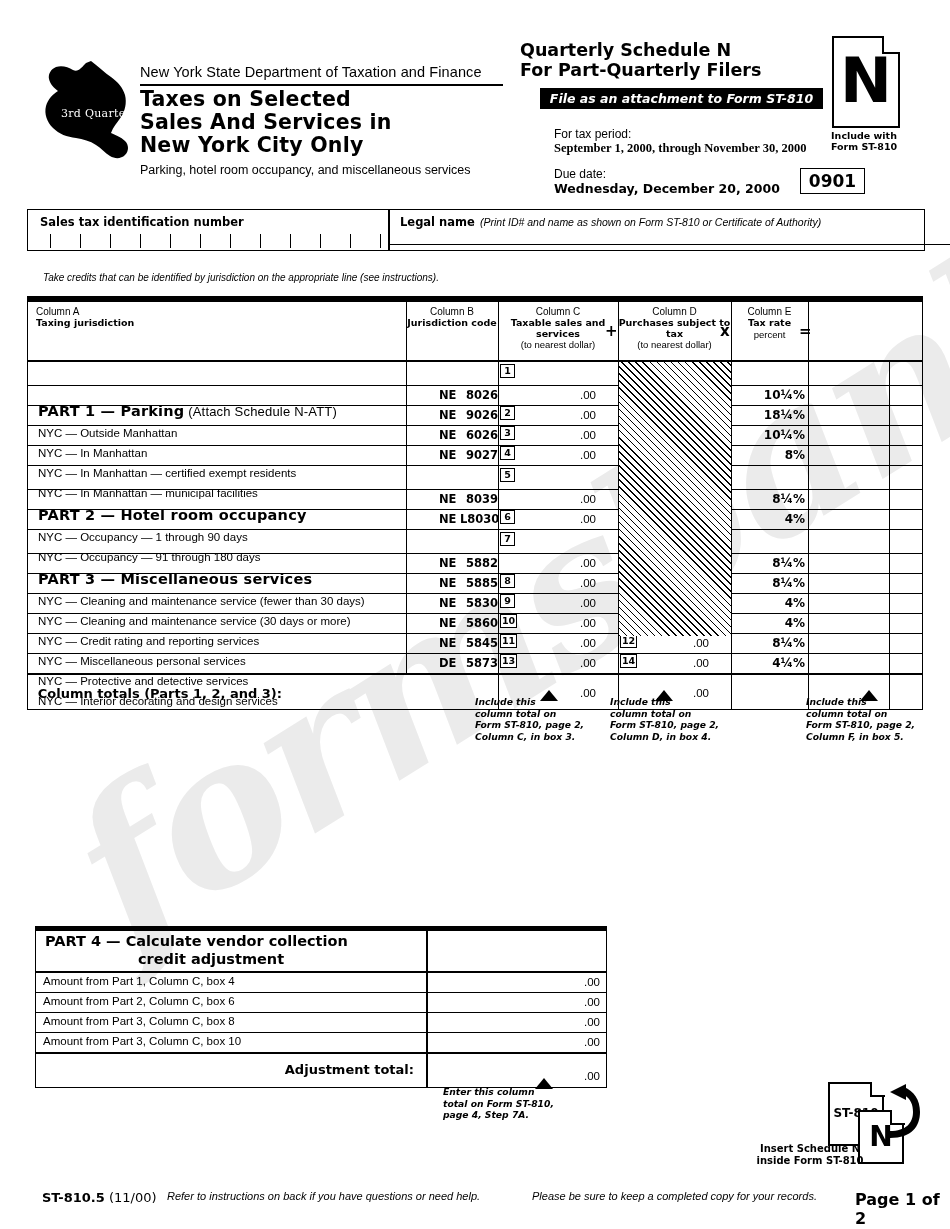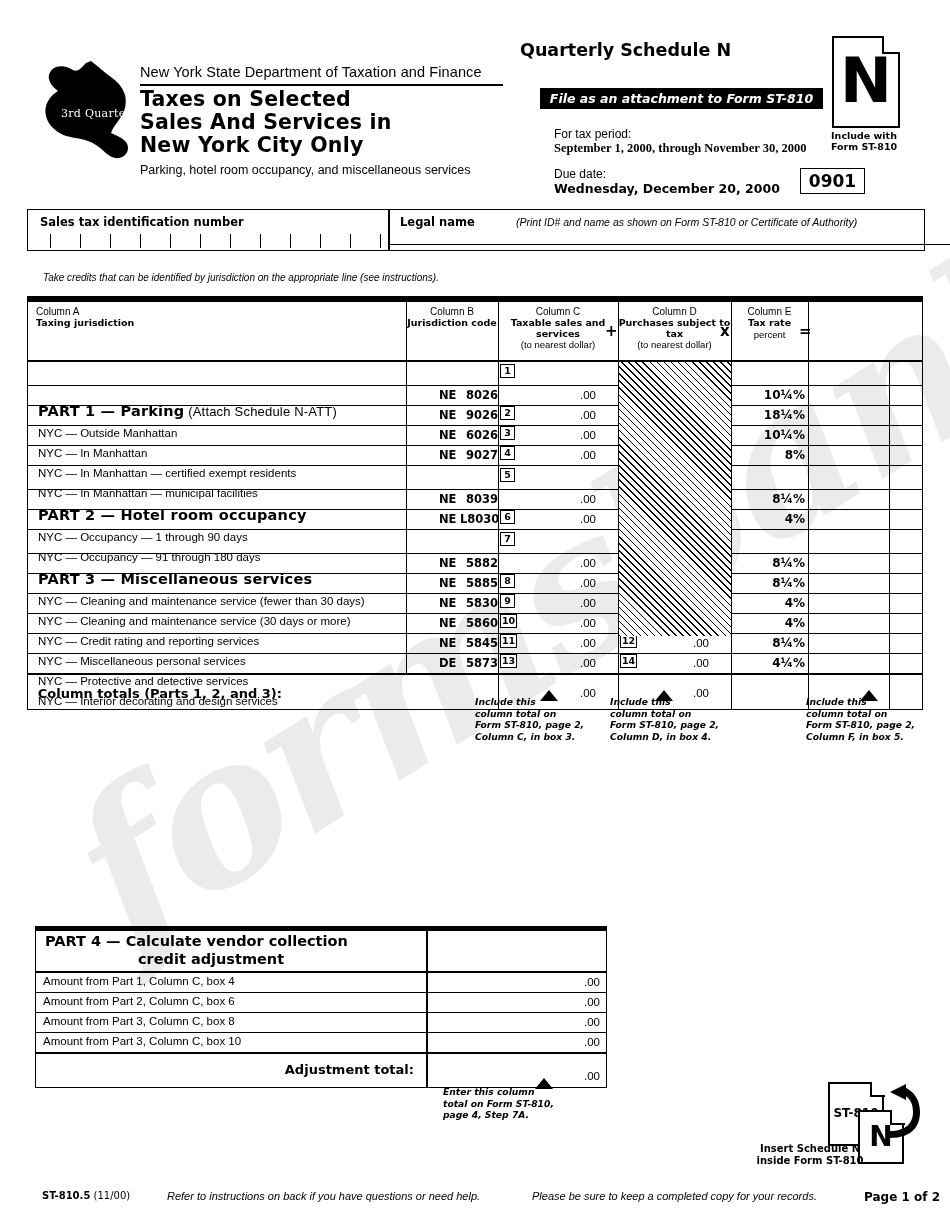--- a/index.html
+++ b/index.html
@@ -63,21 +63,21 @@
 
   
   .idbox{position:absolute;left:27px;top:209px;width:896px;height:40px;border:1.5px solid #000;}
   .idbox .vdiv{position:absolute;left:360px;top:0;width:1.5px;height:40px;background:#000;}
   .idlbl{position:absolute;left:12px;top:5px;font-size:11.5px;font-weight:700;
          font-family:"DejaVu Sans",sans-serif;}
   .ticks{position:absolute;left:22px;top:24px;width:330px;height:14px;}
   .ticks i{position:absolute;top:0;width:1px;height:14px;background:#000;}
   .lnlbl{position:absolute;left:372px;top:5px;font-size:11.5px;font-weight:700;
          font-family:"DejaVu Sans",sans-serif;}
-  .lnhint{position:absolute;left:452px;top:6px;font-size:10.5px;font-style:italic;margin-left:36px;}
+  .lnhint{position:absolute;left:452px;top:6px;font-size:10.5px;font-style:italic;}
   .lnrule{position:absolute;left:362px;top:34px;width:560px;height:1px;background:#000;}
   .takecred{position:absolute;left:43px;top:272px;font-size:10px;font-style:italic;}
 
   
   .tbl{position:absolute;left:27px;top:296px;width:896px;}
   .tbl .toprule{height:6px;background:#000;}
   .thead{position:relative;height:58px;border-left:1.5px solid #000;border-right:1.5px solid #000;
          border-bottom:2.5px solid #000;}
   .thead .cell{position:absolute;top:0;height:53px;text-align:center;}
   .thead .vb{position:absolute;top:0;width:1.2px;height:58px;background:#000;}
@@ -142,27 +142,27 @@
   
   .insert{position:absolute;left:820px;top:1082px;width:100px;height:80px;}
   .sheet{position:absolute;background:#fff;border:2.5px solid #000;}
   .sheet .fold{position:absolute;right:-2.5px;top:-2.5px;width:13px;height:13px;background:#fff;
                border-left:2.5px solid #000;border-bottom:2.5px solid #000;}
   .insertcap{position:absolute;left:750px;top:1143px;width:120px;text-align:center;
              font-size:10px;font-weight:700;line-height:12px;font-family:"DejaVu Sans",sans-serif;}
 
   
   .ftr{position:absolute;left:0;top:1190px;width:950px;height:20px;}
-  .ftr .a{position:absolute;left:42px;font-size:10px;font-weight:700;
+  .ftr .a{position:absolute;left:42px;font-size:13px;font-weight:700;
           font-family:"DejaVu Sans",sans-serif;}
   .ftr .a em{font-weight:400;font-style:normal;}
   .ftr .b{position:absolute;left:167px;font-size:11px;font-style:italic;}
   .ftr .c{position:absolute;left:532px;font-size:11px;font-style:italic;}
-  .ftr .d{position:absolute;left:855px;font-size:12px;font-weight:700;
-          font-family:"DejaVu Sans",sans-serif;margin-left:9px;}
+  .ftr .d{position:absolute;left:855px;font-size:16px;font-weight:700;
+          font-family:"DejaVu Sans",sans-serif;}
 </style>
 </head>
 <body>
 
 <div class="page">
 
   <div class="watermark">
     <span>formsbank.com</span>
   </div>
 
@@ -185,20 +185,21 @@
     <div class="deptrule"></div>
     <div class="bigtitle">
       <div>Taxes on Selected</div>
       <div>Sales And Services in</div>
       <div>New York City Only</div>
     </div>
     <div class="subtitle">Parking, hotel room occupancy, and miscellaneous services</div>
 
     <div class="qsn">
       <div>Quarterly Schedule N</div>
+      <div>For Part-Quarterly Filers</div>
     </div>
     <div class="fileas">
       <span>File as an attachment to Form ST-810</span>
     </div>
     <div class="taxper-l">For tax period:</div>
     <div class="taxper-v">September 1, 2000, through November 30, 2000</div>
     <div class="due-l">Due date:</div>
     <div class="due-v">Wednesday, December 20, 2000</div>
 
     <div class="nbox">

